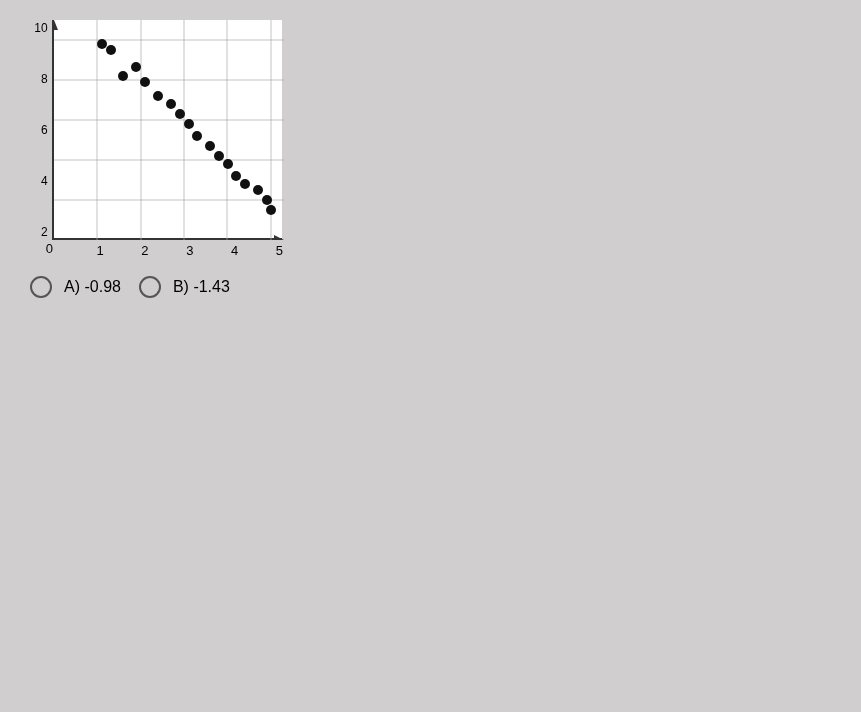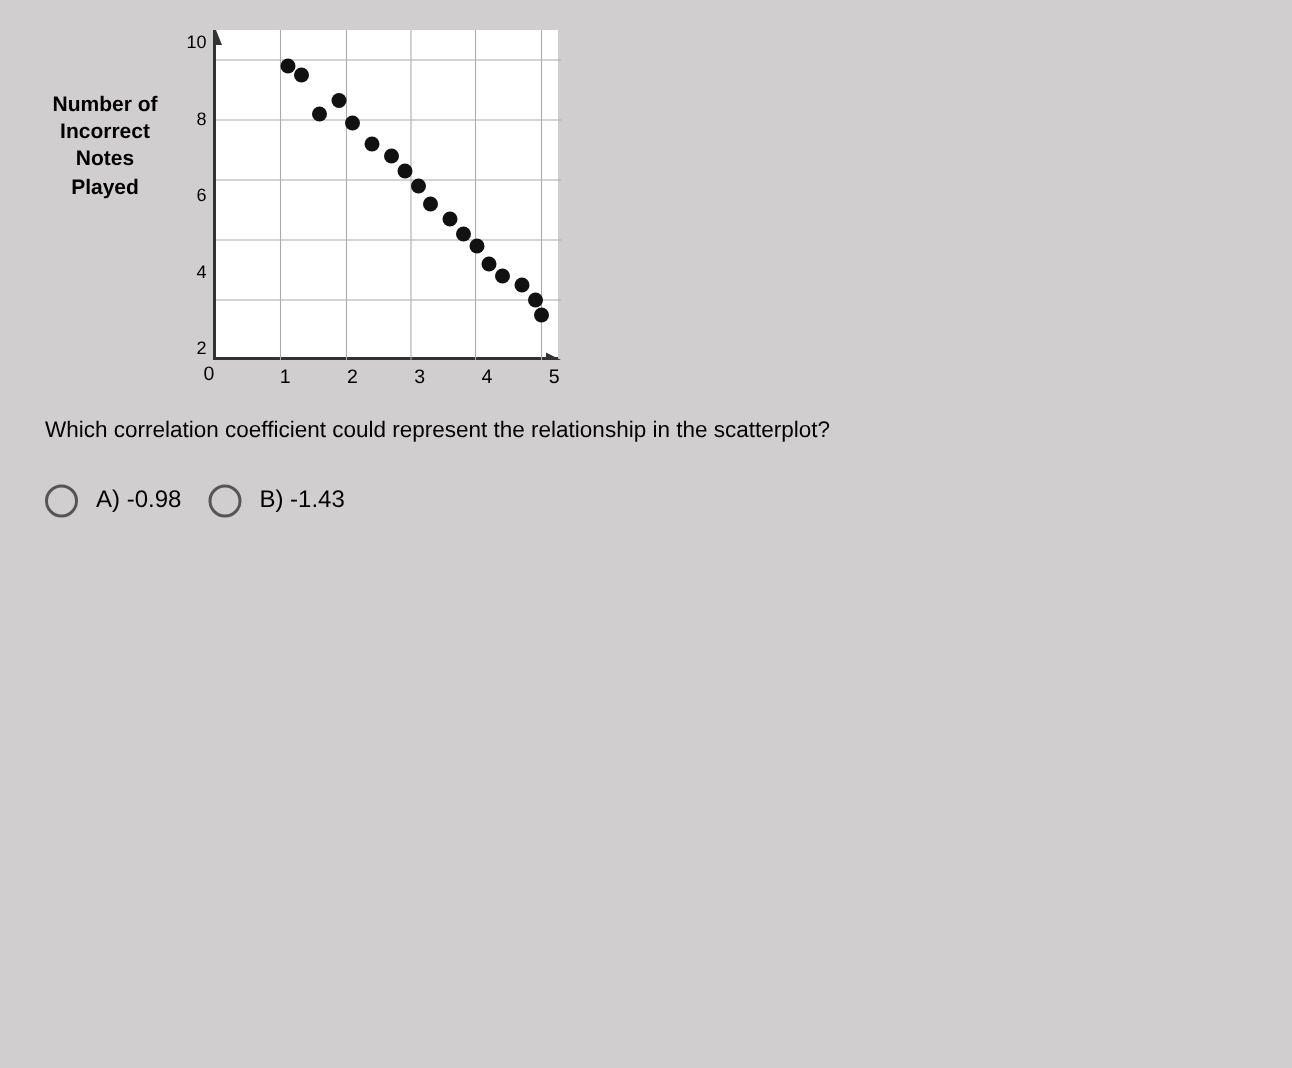--- a/index.html
+++ b/index.html
@@ -82,26 +82,20 @@
       bottom: -18px;
       left: -8px;
       font-size: 13px;
     }
   </style>
 </head>
 <body>
 
 <div class="container">
   <div class="chart-section">
-    <div class="y-label">
-      <span>Number of</span><br>
-      <span>Incorrect</span><br>
-      <span>Notes</span><br>
-      <span>Played</span>
-    </div>
     <div class="chart-wrapper">
       <div style="display:flex; align-items:flex-end;">
 
         <div style="display:flex; flex-direction:column-reverse; justify-content:space-between; height:220px; margin-right:4px; padding-bottom:2px; padding-top:2px;">
           <span style="font-size:12px; text-align:right; line-height:1;">2</span>
           <span style="font-size:12px; text-align:right; line-height:1;">4</span>
           <span style="font-size:12px; text-align:right; line-height:1;">6</span>
           <span style="font-size:12px; text-align:right; line-height:1;">8</span>
           <span style="font-size:12px; text-align:center; line-height:1;">10</span>
         </div>
@@ -151,21 +145,20 @@
         <span></span>
         <span>1</span>
         <span>2</span>
         <span>3</span>
         <span>4</span>
         <span>5</span>
       </div>
     </div>
   </div>
 
-  <div class="question-text">Which correlation coefficient could represent the relationship in the scatterplot?</div>
 
   <div class="options">
     <div class="option">
       <div class="radio-circle"></div>
       <span class="option-label">A) <span>-0.98</span></span>
     </div>
     <div class="option">
       <div class="radio-circle"></div>
       <span class="option-label">B) <span>-1.43</span></span>
     </div>

